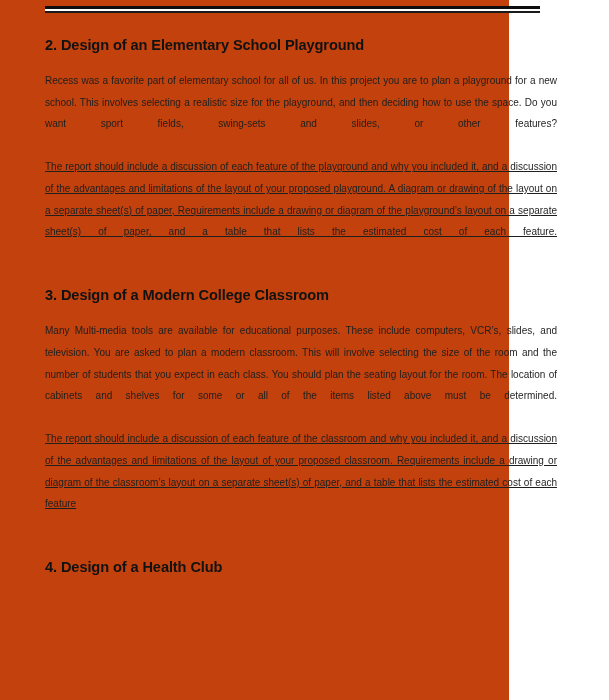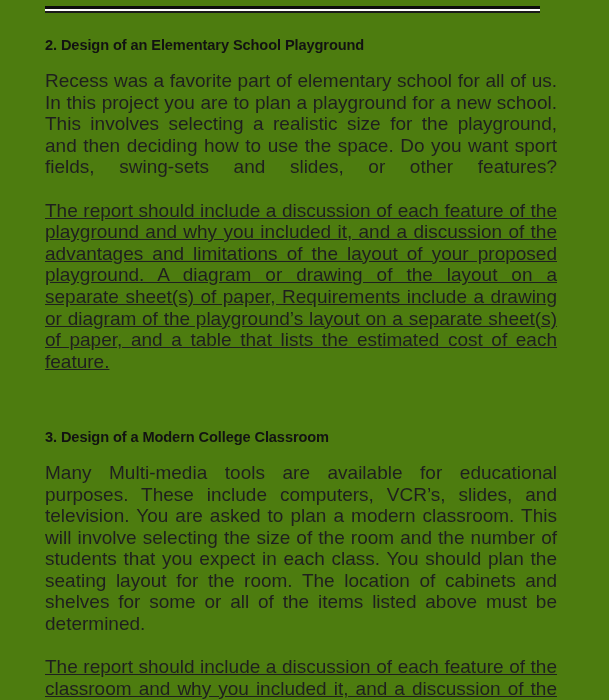--- a/index.html
+++ b/index.html
@@ -12,23 +12,23 @@
     width: 609px;
     height: 700px;
     overflow: hidden;
     font-family: "Liberation Sans", sans-serif;
     color: #1c1c1c;
     -webkit-font-smoothing: antialiased;
   }
 
   .page {
     position: relative;
-    width: 609px;
+    width: 509px;
     height: 700px;
-    background: #4d7c0f;
+    background: #c2410c;
     box-sizing: border-box;
   }
 
   
   .top-rule {
     position: absolute;
     left: 45px;
     top: 6px;
     width: 495px;
     height: 8px;
@@ -70,33 +70,33 @@
     font-size: 14.6px;
     font-weight: bold;
     line-height: 18px;
     margin: 0;
     padding: 0;
     letter-spacing: -0.1px;
     color: #121212;
   }
 
   p.body-para {
-    font-size: 19px;
+    font-size: 10px;
     line-height: 21.6px;
     margin: 0;
     padding: 0;
     text-align: justify;
     text-justify: inter-word;
     color: #1f1f1f;
     hyphens: manual;
   }
 
   
   .section { margin: 0; padding: 0; }
-  .section + .section { margin-top: 34px; }
+  .section + .section { margin-top: 22px; }
   .section h2.section-heading { margin-bottom: 16px; }
   
   .section p.body-para + p.body-para { margin-top: 0; text-decoration: underline; }
 
   
   p.body-para:after {
     content: "";
     display: inline-block;
     width: 100%;
   }

